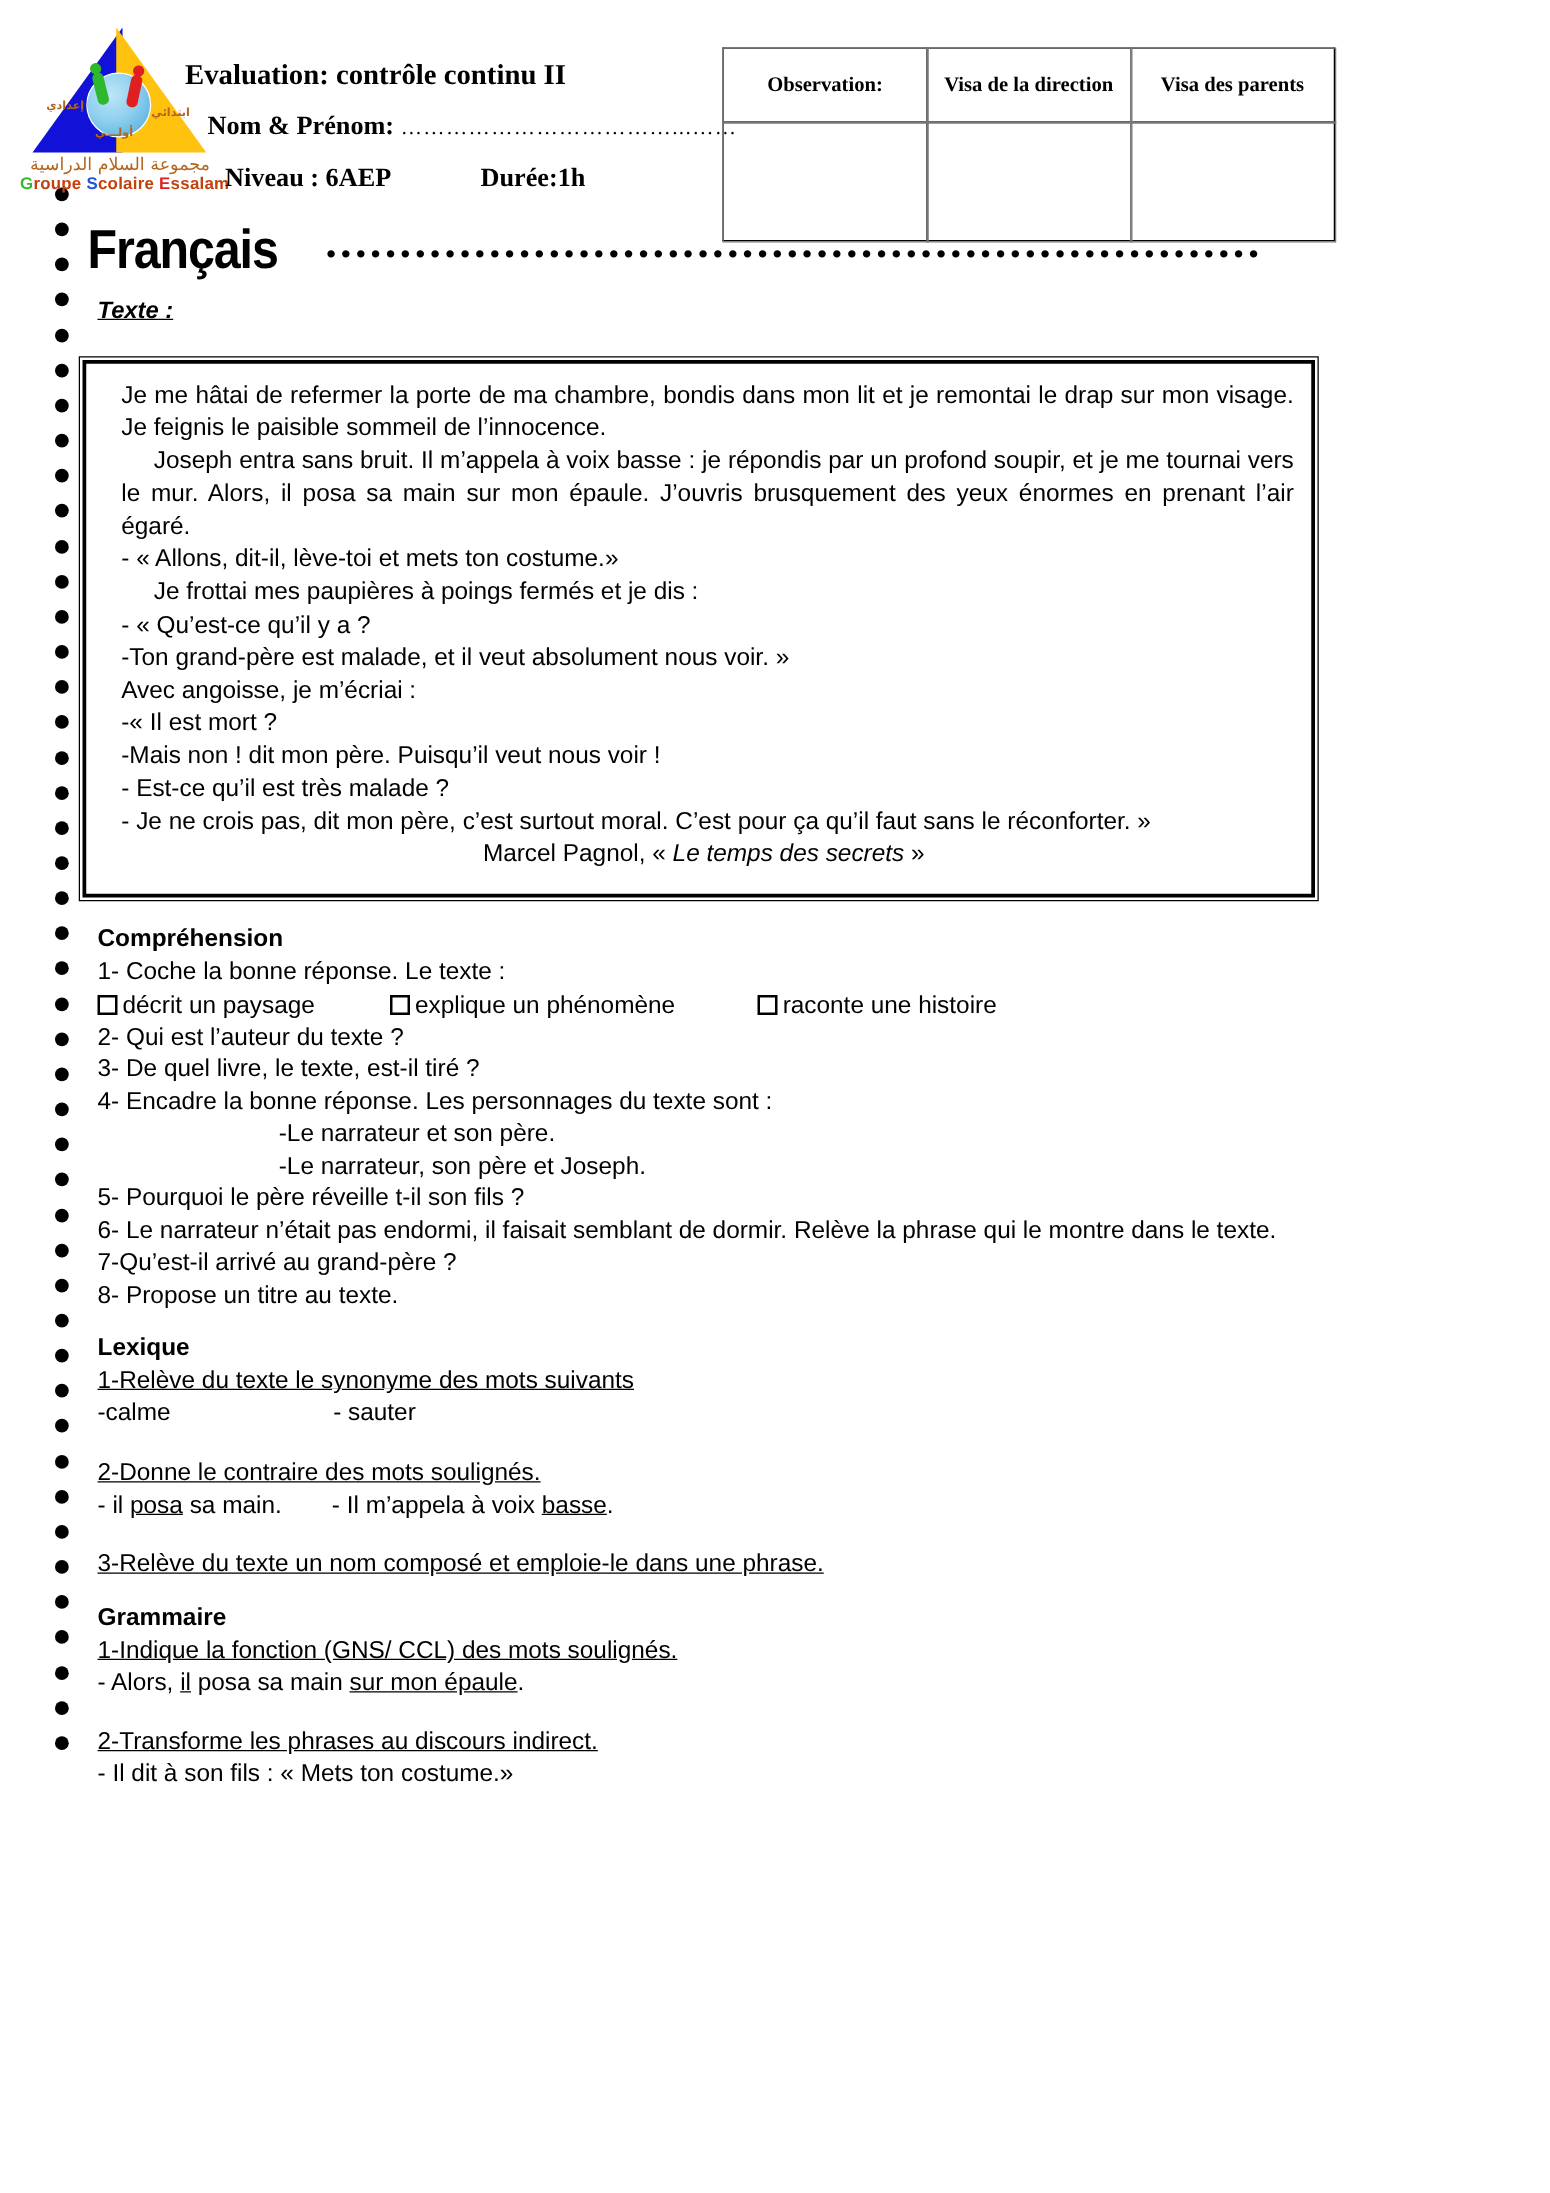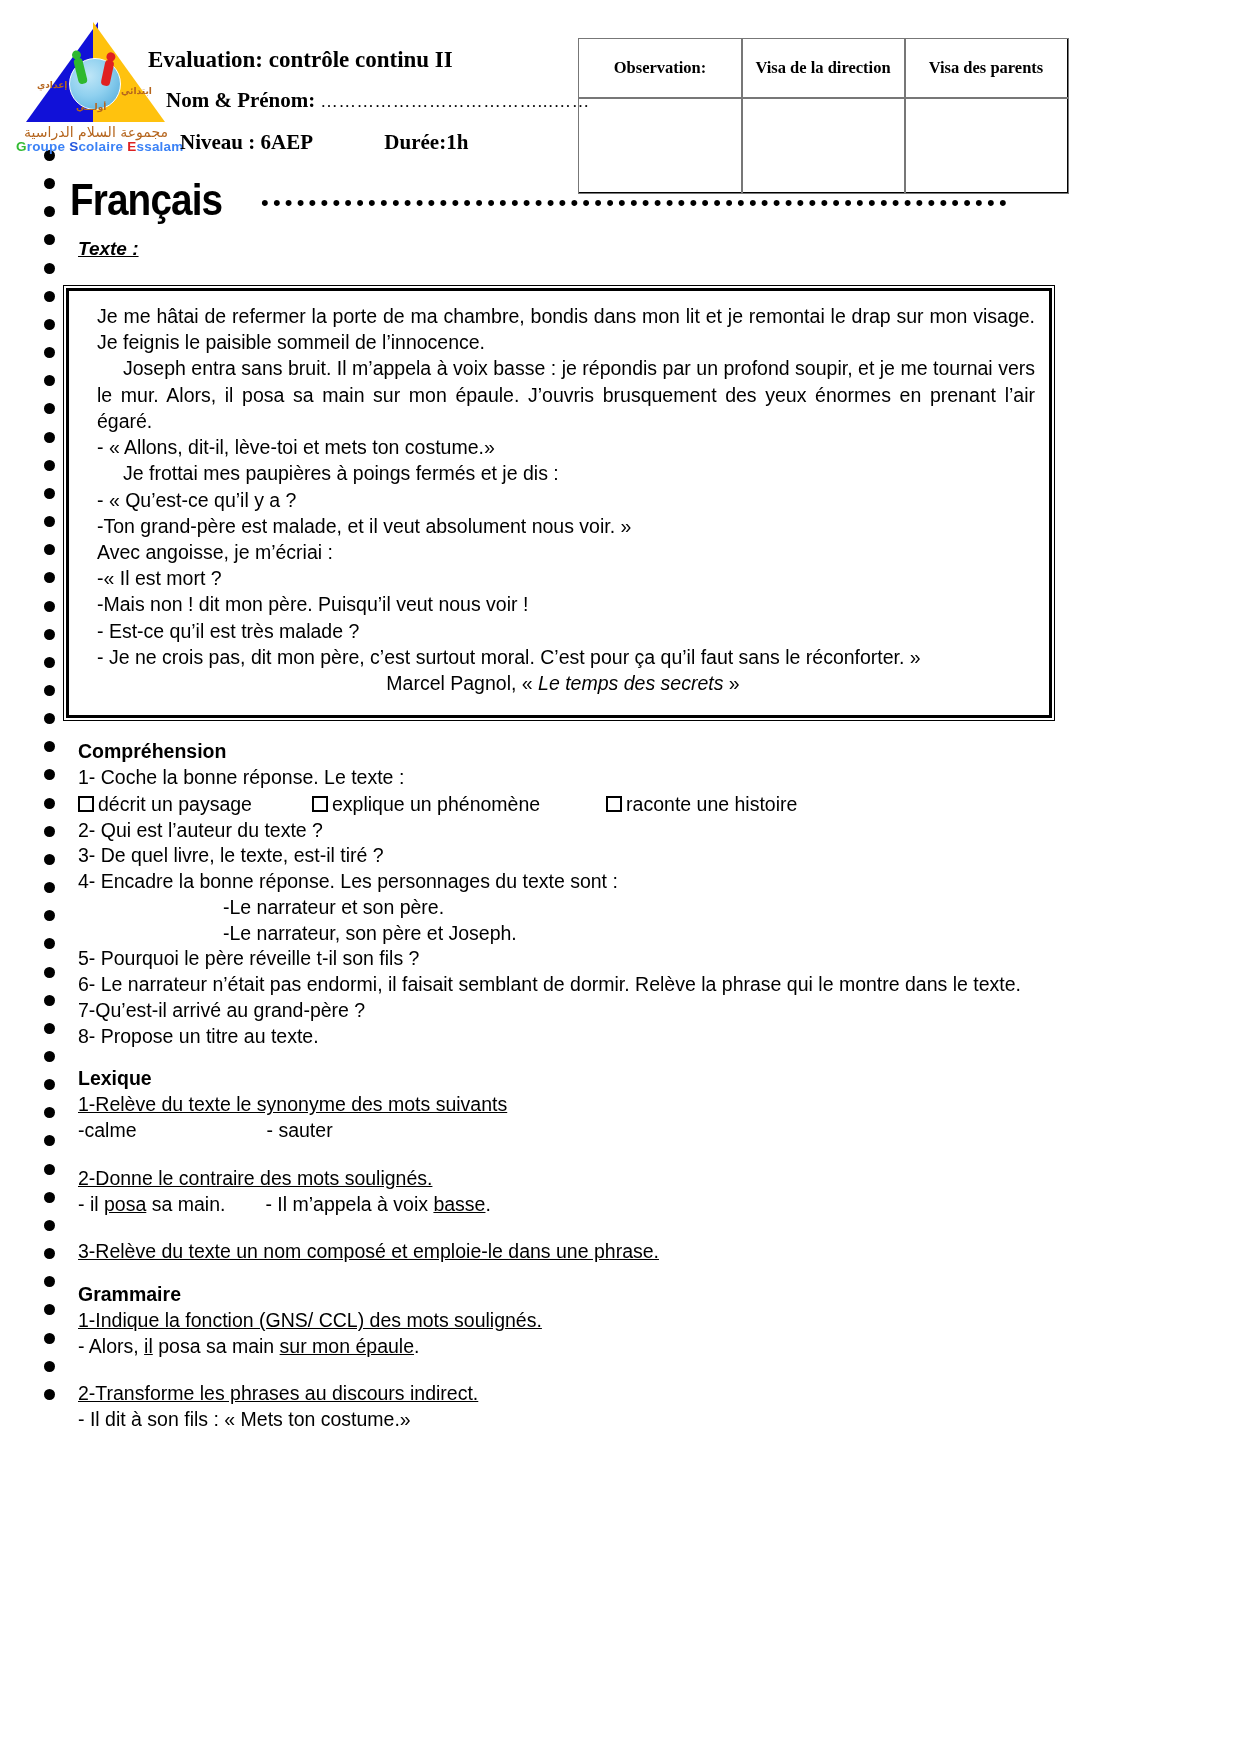--- a/index.html
+++ b/index.html
@@ -128,21 +128,21 @@
     font-size: 13.5px;
     font-weight: bold;
     letter-spacing: .2px;
     line-height: 1.1;
     white-space: nowrap;
   }
   #logo-fr-name i { font-style: normal; }
   .lg { color: #33bb33; }
   .lb { color: #2255dd; }
   .lr { color: #dd2222; }
-  .lk { color: #3b82f6; }
+  .lk { color: #c2410c; }
 
   
   #eval-title {
     position: absolute;
     left: 148px; top: 35px;
     font-family: "Liberation Serif", serif;
     font-weight: bold;
     font-size: 23px;
     white-space: nowrap;
     margin-top: 12px;

